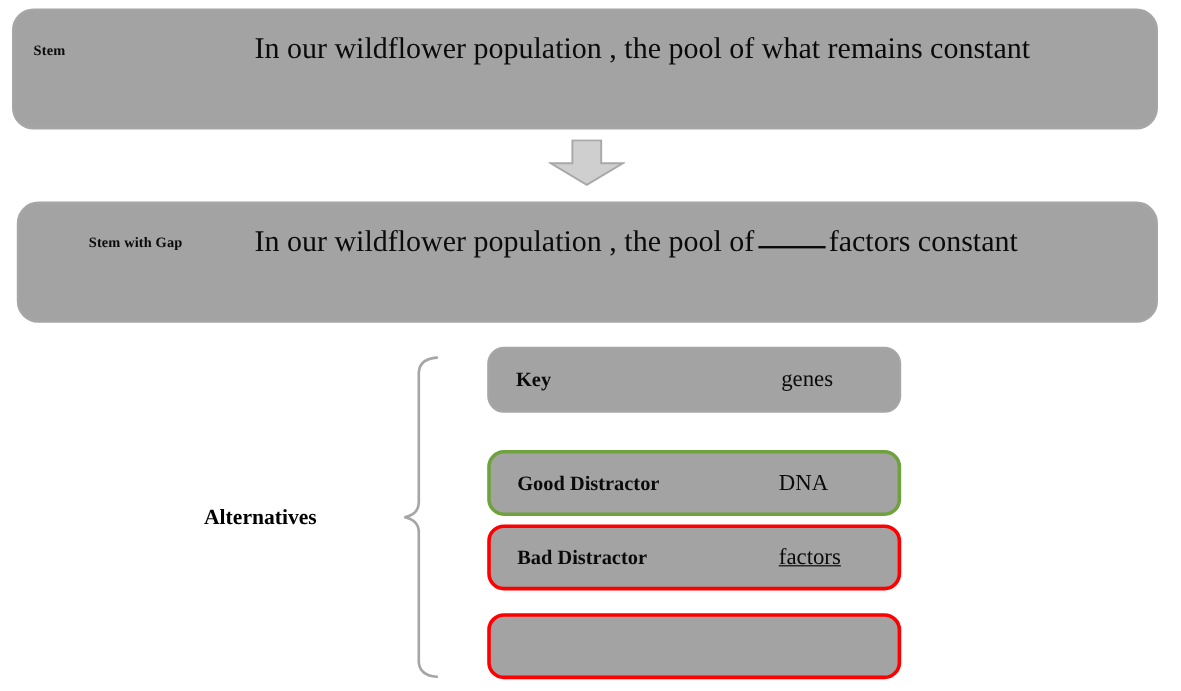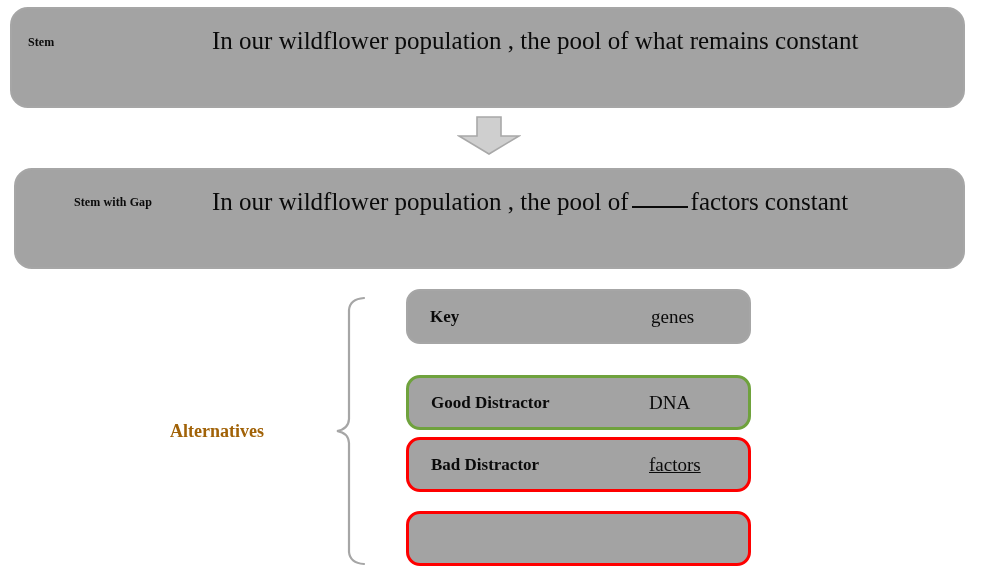--- a/index.html
+++ b/index.html
@@ -79,21 +79,21 @@
     top: 296px;
     width: 30px;
     height: 270px;
   }
   #alternatives-label {
     position: absolute;
     left: 170px;
     top: 421px;
     font-weight: bold;
     font-size: 18px;
-    color: #a16207;
+    color: #000000;
     white-space: nowrap;
   }
 
   
   .alt-card {
     left: 406px;
     width: 345px;
     height: 55px;
     border-radius: 14px;
   }

